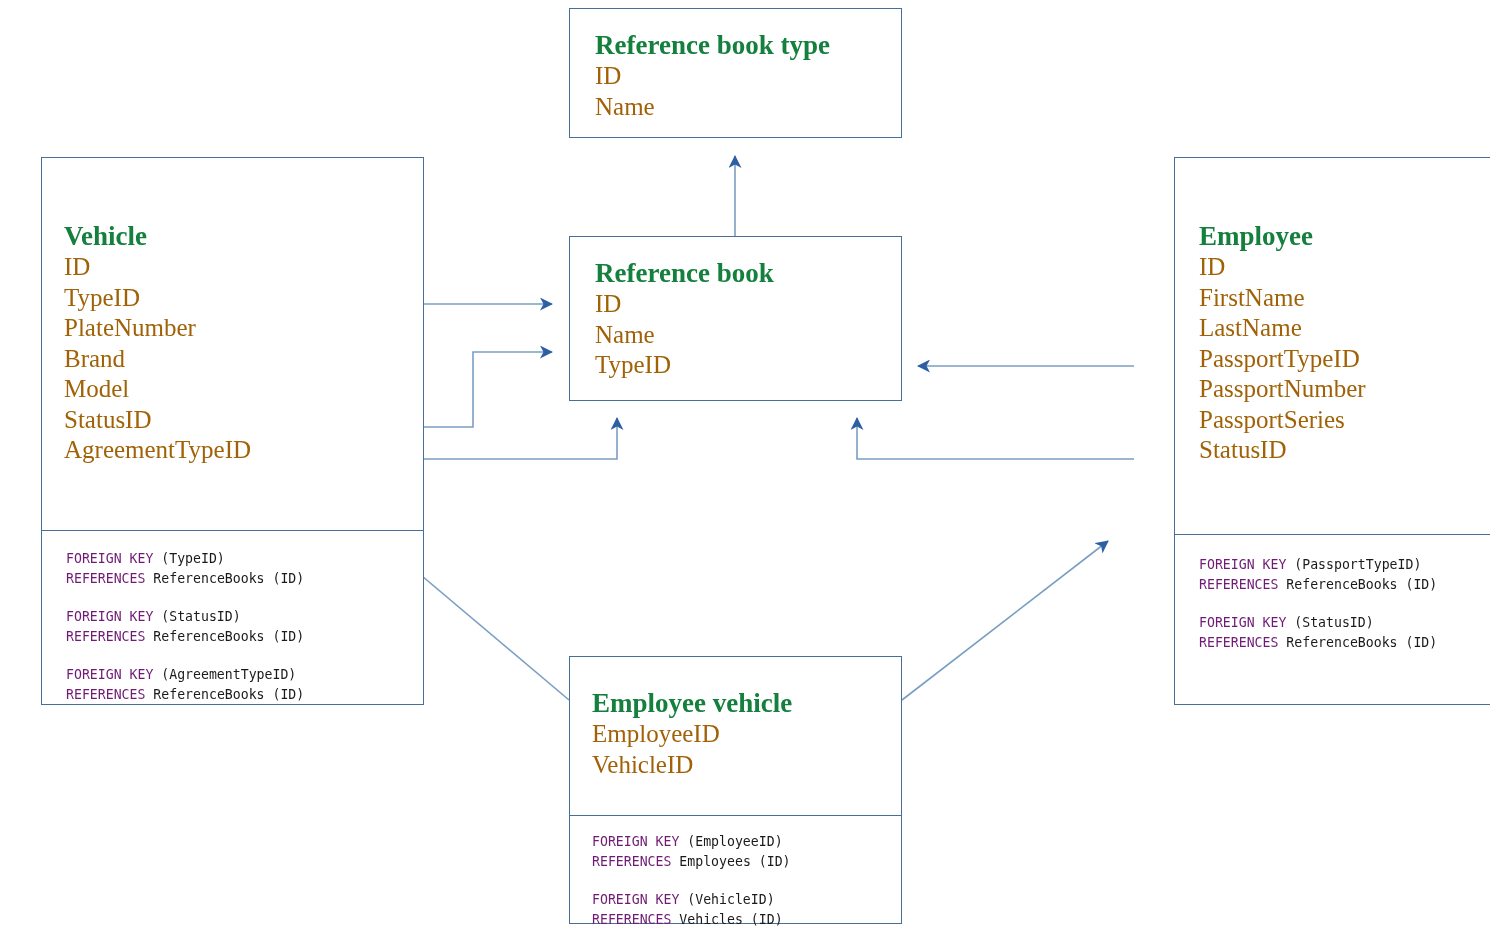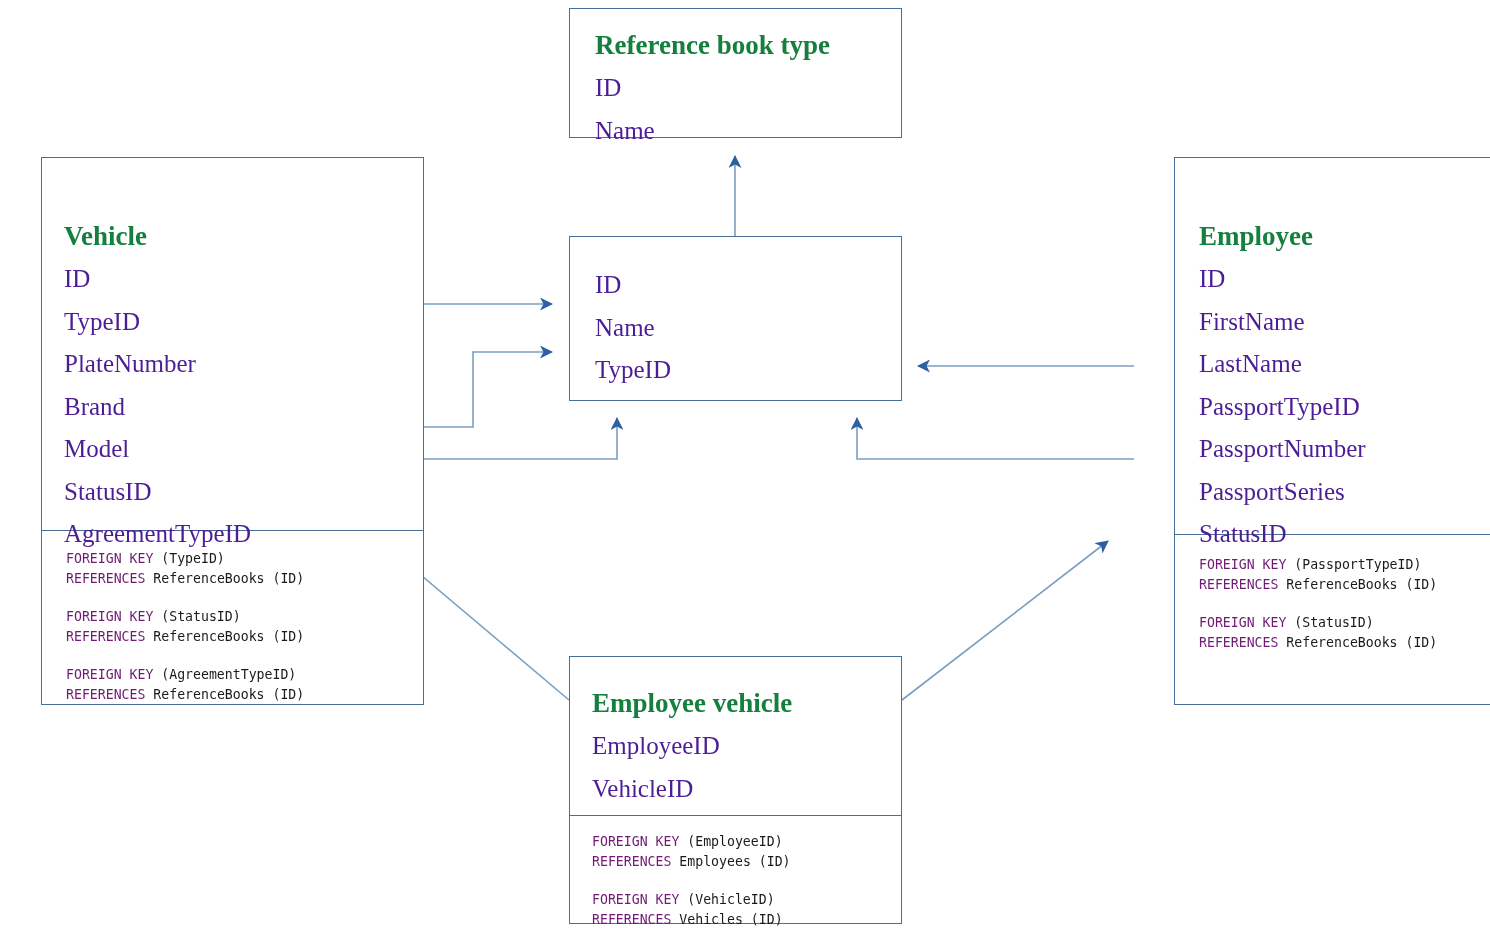--- a/index.html
+++ b/index.html
@@ -41,23 +41,22 @@
   .ent-title {
     font-weight: bold;
     font-size: 27px;
     line-height: 31px;
     color: #15803d;
     white-space: nowrap;
   }
   .ent-field {
     font-size: 25px;
     line-height: 30.5px;
-    color: #4c1d95;
+    color: #a16207;
     white-space: nowrap;
-    margin-top: 12px;
   }
   .fk-divider {
     border-top: 1.6px solid #4a6f96;
   }
   .fk-block {
     font-family: "DejaVu Sans Mono", "Liberation Mono", monospace;
     font-size: 13.2px;
     line-height: 19.5px;
     color: #1a1a1a;
     white-space: nowrap;
@@ -141,20 +140,21 @@
   <div class="entity" id="ent-refbooktype">
     <div class="ent-body">
       <div class="ent-title">Reference book type</div>
       <div class="ent-field">ID</div>
       <div class="ent-field">Name</div>
     </div>
   </div>
 
   <div class="entity" id="ent-refbook">
     <div class="ent-body">
+      <div class="ent-title">Reference book</div>
       <div class="ent-field">ID</div>
       <div class="ent-field">Name</div>
       <div class="ent-field">TypeID</div>
     </div>
   </div>
 
   <div class="entity" id="ent-vehicle">
     <div class="ent-top">
       <div class="ent-title">Vehicle</div>
       <div class="ent-field">ID</div>

